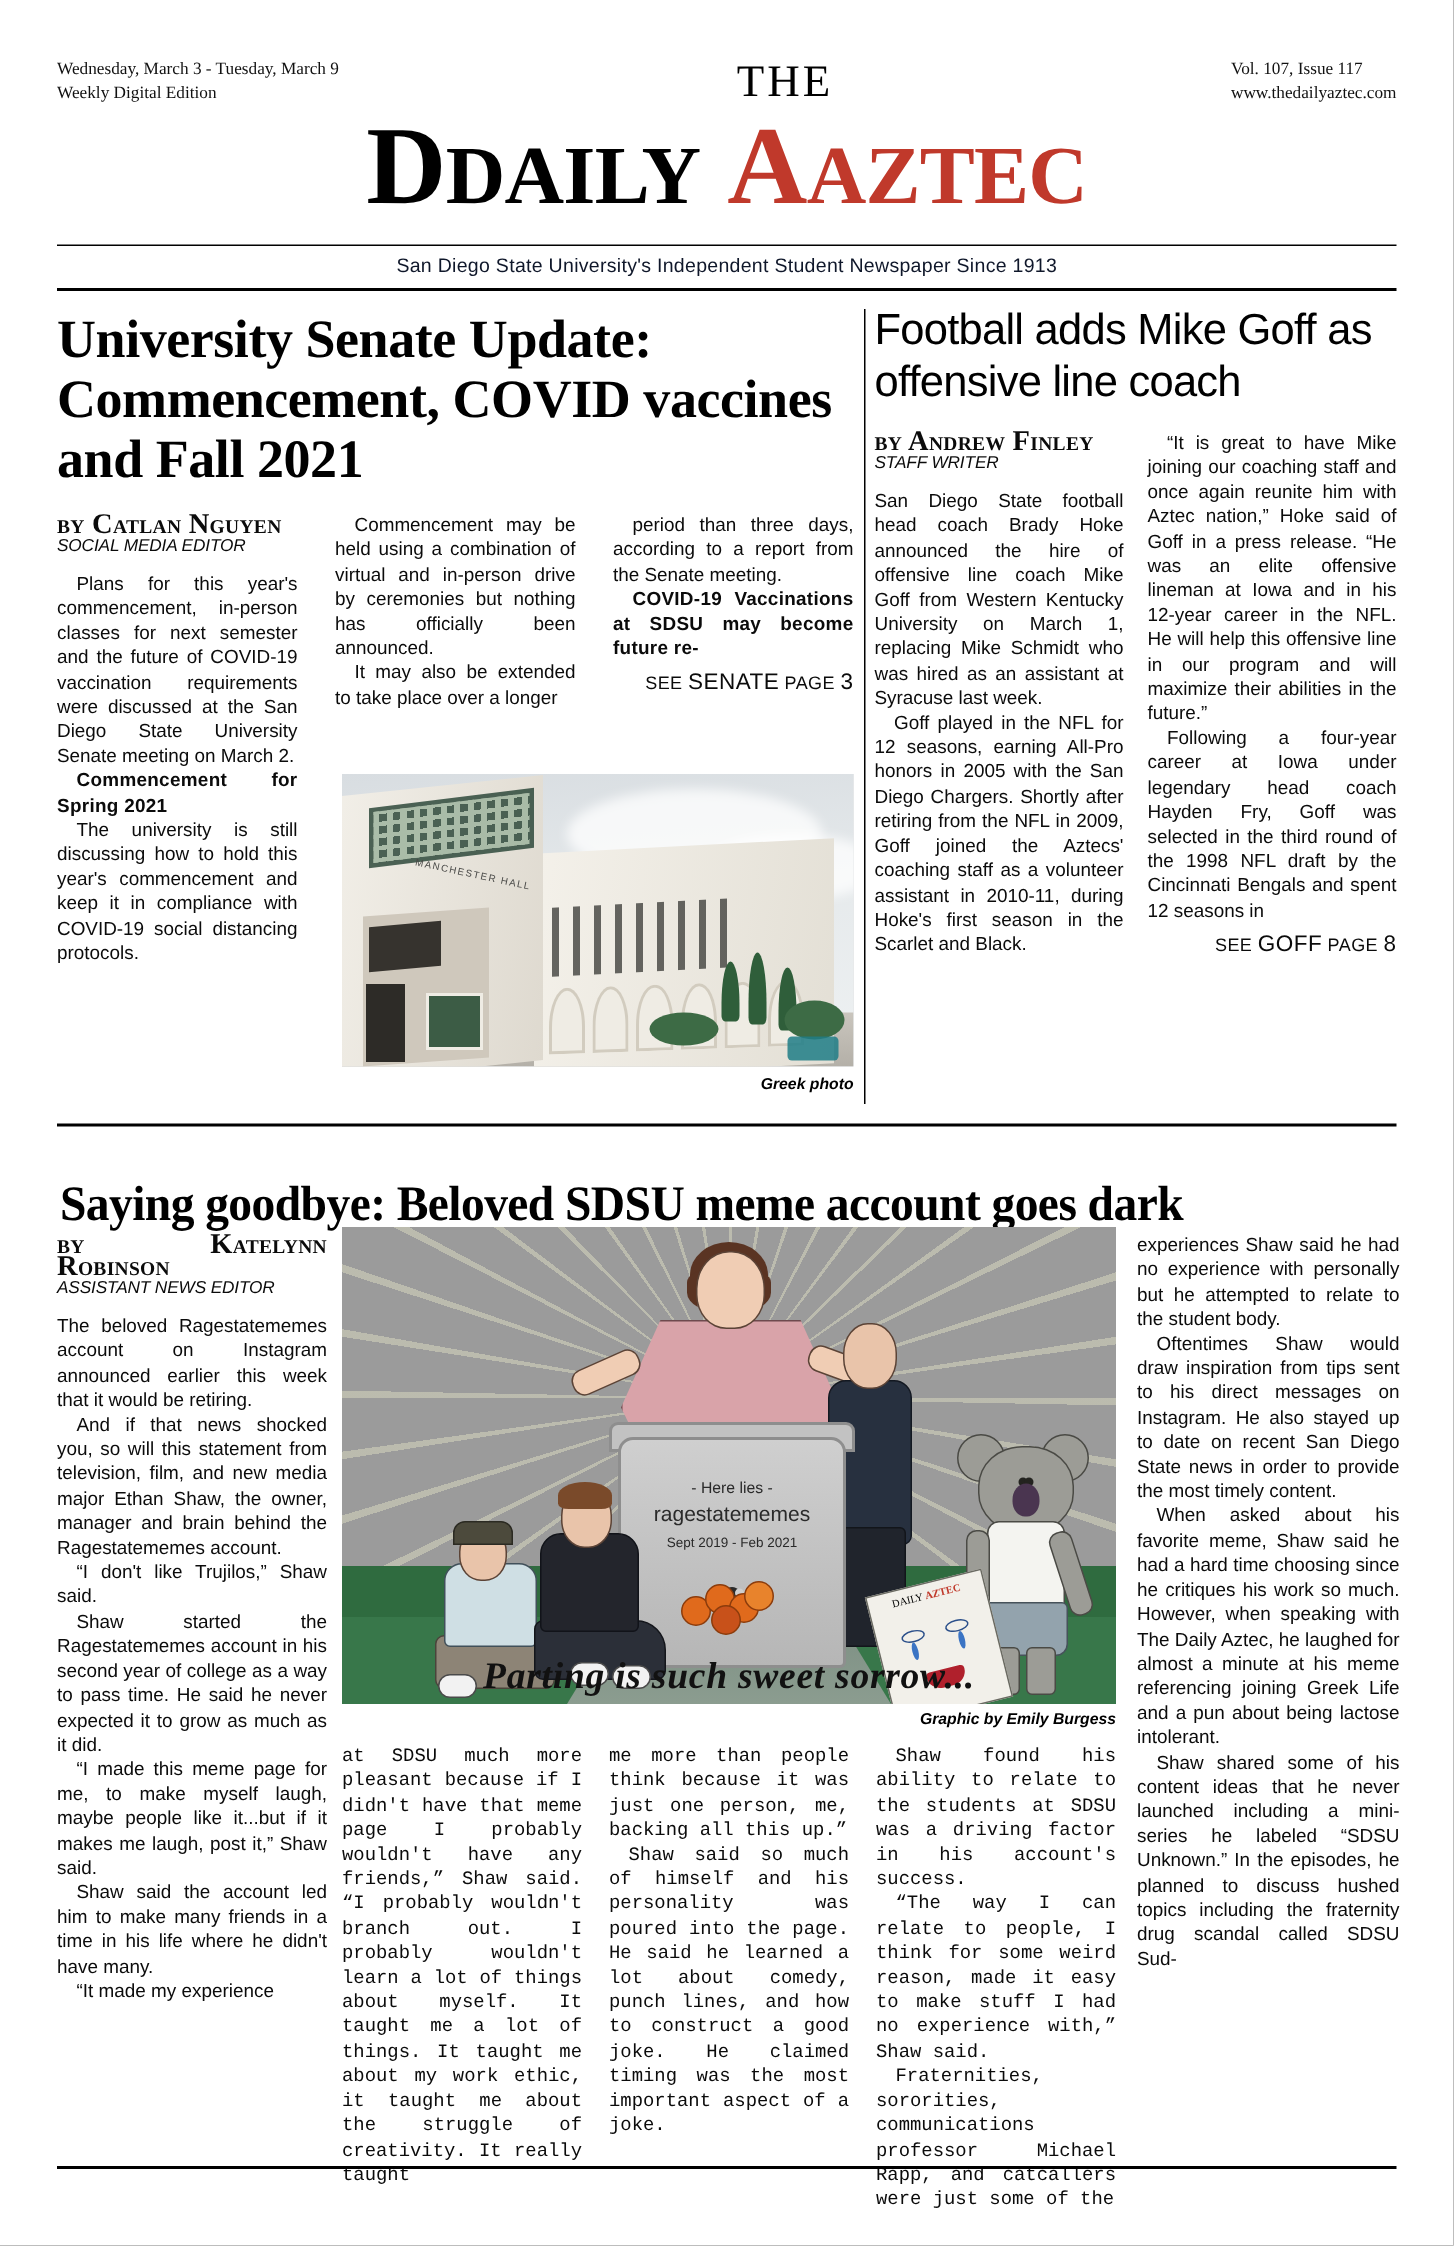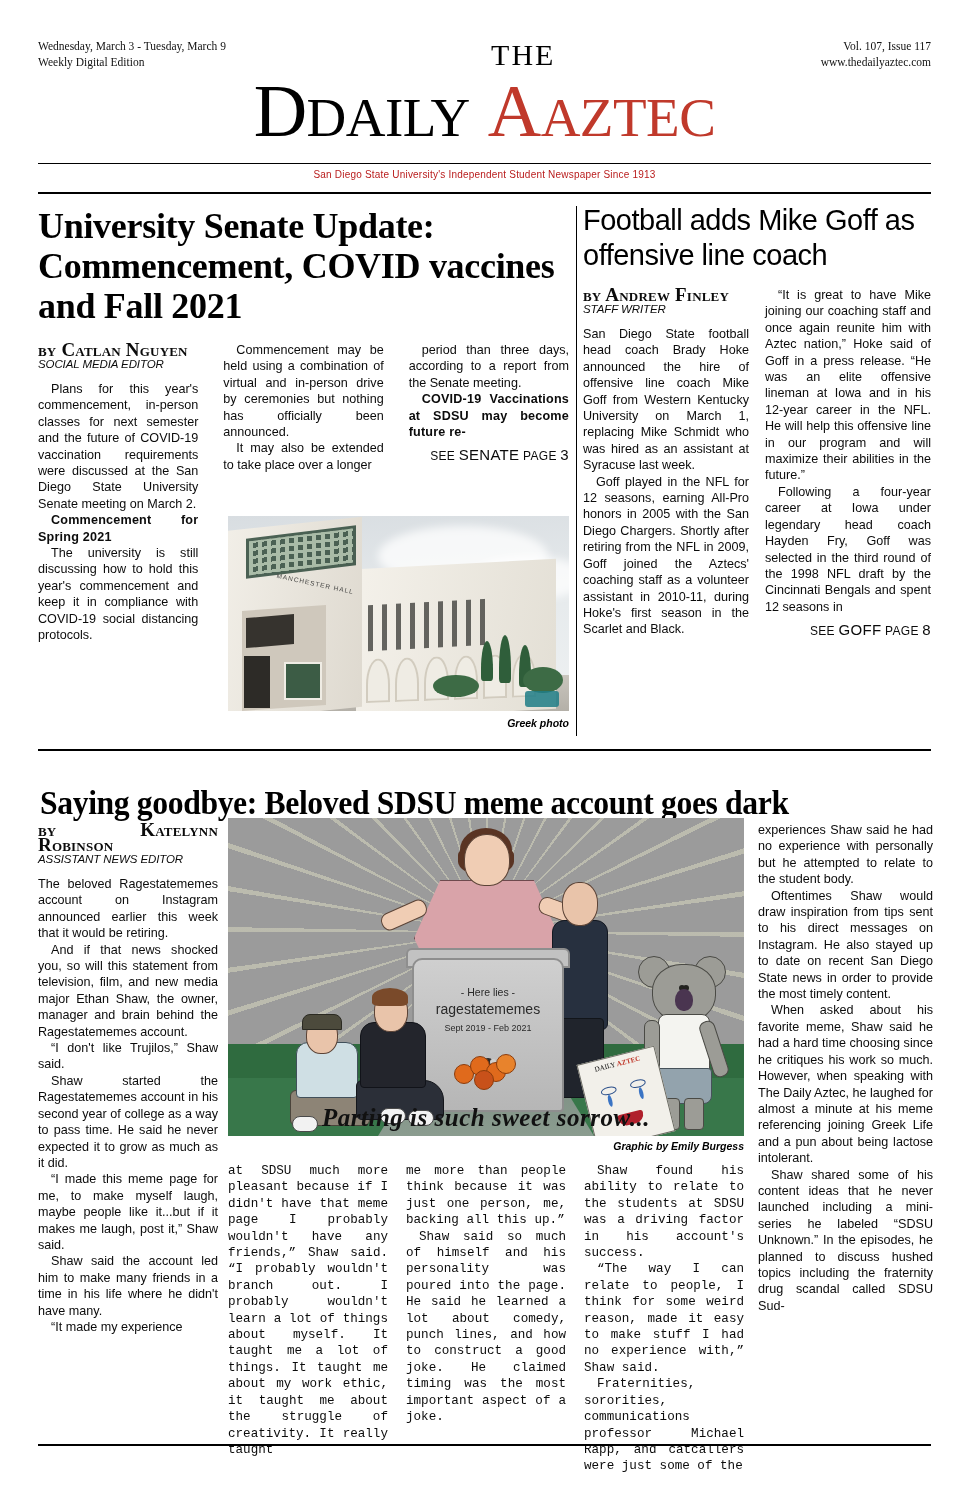--- a/index.html
+++ b/index.html
@@ -28,55 +28,55 @@
     display: flex;
     justify-content: space-between;
     align-items: flex-start;
   }
   .mh-left, .mh-right {
     font-family: "Liberation Serif", serif;
     font-size: 11.5px;
     line-height: 16px;
     color: #111;
   }
-  .mh-right { text-align: right; }
+  .mh-right { text-align: left; }
   .mh-center { flex: 1; text-align: center; }
   .mh-the {
     font-family: "Liberation Serif", serif;
     font-size: 30px;
     letter-spacing: 2px;
     font-weight: 400;
     line-height: 30px;
     margin-top: 2px;
   }
   .mh-title {
     font-family: "Liberation Serif", serif;
-    font-weight: 400;
+    font-weight: 700;
     font-size: 74px;
     line-height: 74px;
     letter-spacing: -0.5px;
     margin-top: 4px;
     white-space: nowrap;
   }
   .mh-title .cap { font-size: 74px; }
   .mh-title .sml { font-size: 55px; }
   .mh-title .red { color: #c0392b; }
   .mh-rule-top {
     position: absolute;
     left: 38px; top: 163px; width: 893px;
     border-top: 1.5px solid #000;
   }
   .mh-tag {
     position: absolute;
     left: 38px; top: 169px; width: 893px;
     text-align: center;
     font-family: "Liberation Sans", sans-serif;
-    font-size: 10px;
+    font-size: 13px;
     letter-spacing: 0.2px;
-    color: #b91c1c;
+    color: #0f172a;
   }
   .mh-rule-bottom {
     position: absolute;
     left: 38px; top: 192px; width: 893px;
     border-top: 2.5px solid #000;
   }
 
   
   .body-col {
     font-family: "Liberation Sans", sans-serif;

